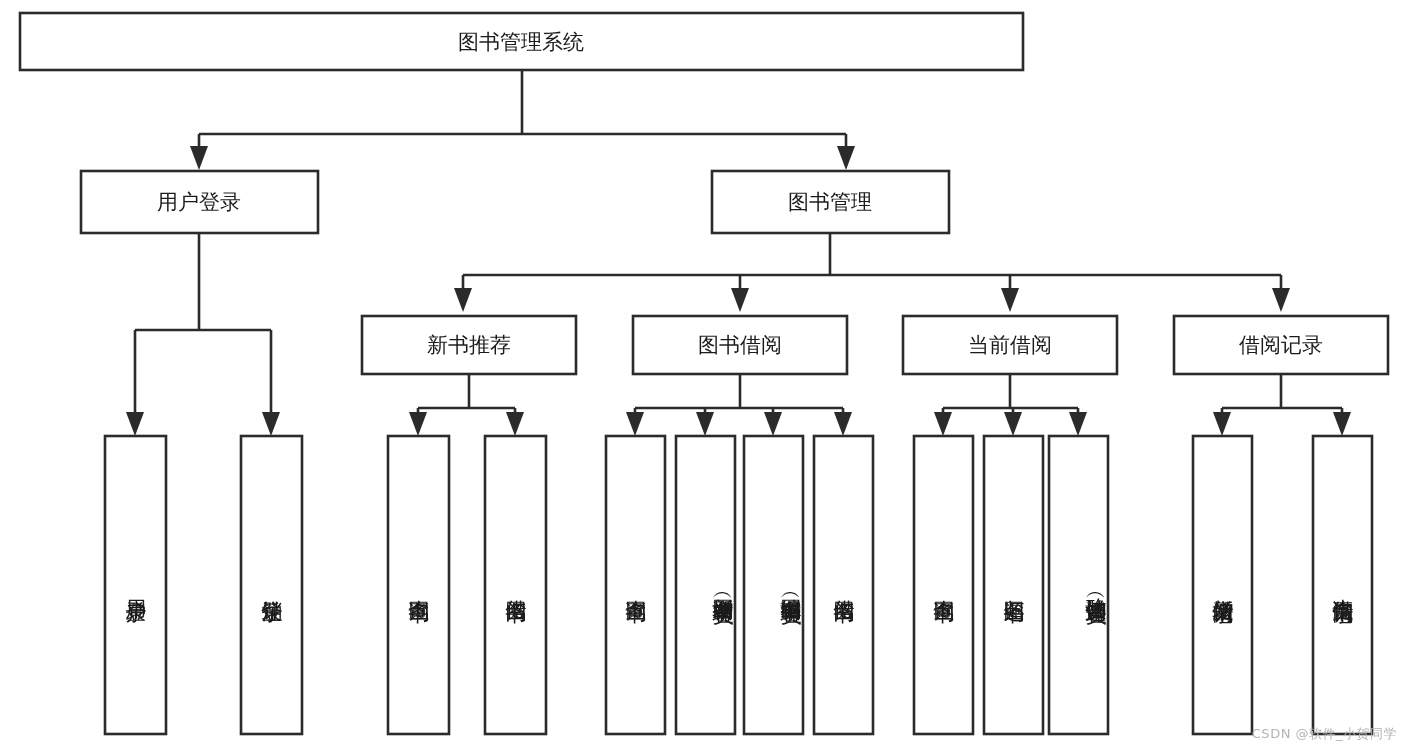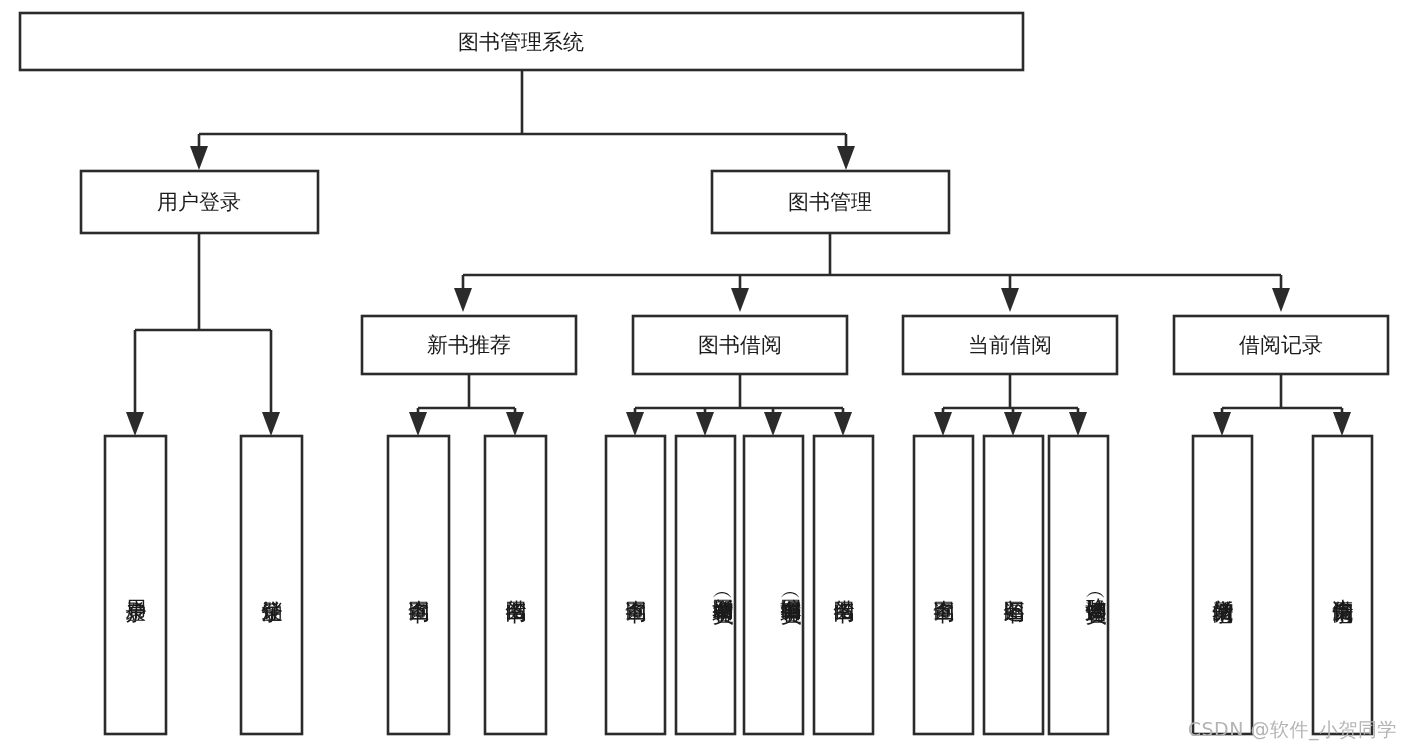--- a/index.html
+++ b/index.html
@@ -63,21 +63,21 @@
     justify-content: center;
     text-align: center;
     white-space: nowrap;
     pointer-events: none;
   }
   .watermark {
     position: absolute;
     right: 8px;
     bottom: 4px;
     font-family: "DejaVu Sans", "Liberation Sans", sans-serif;
-    font-size: 19px;
+    font-size: 13px;
     color: #b4b4b4;
     white-space: nowrap;
     letter-spacing: 0.5px;
   }
 </style>
 </head>
 <body>
 
 <div id="diagram-root">
 

